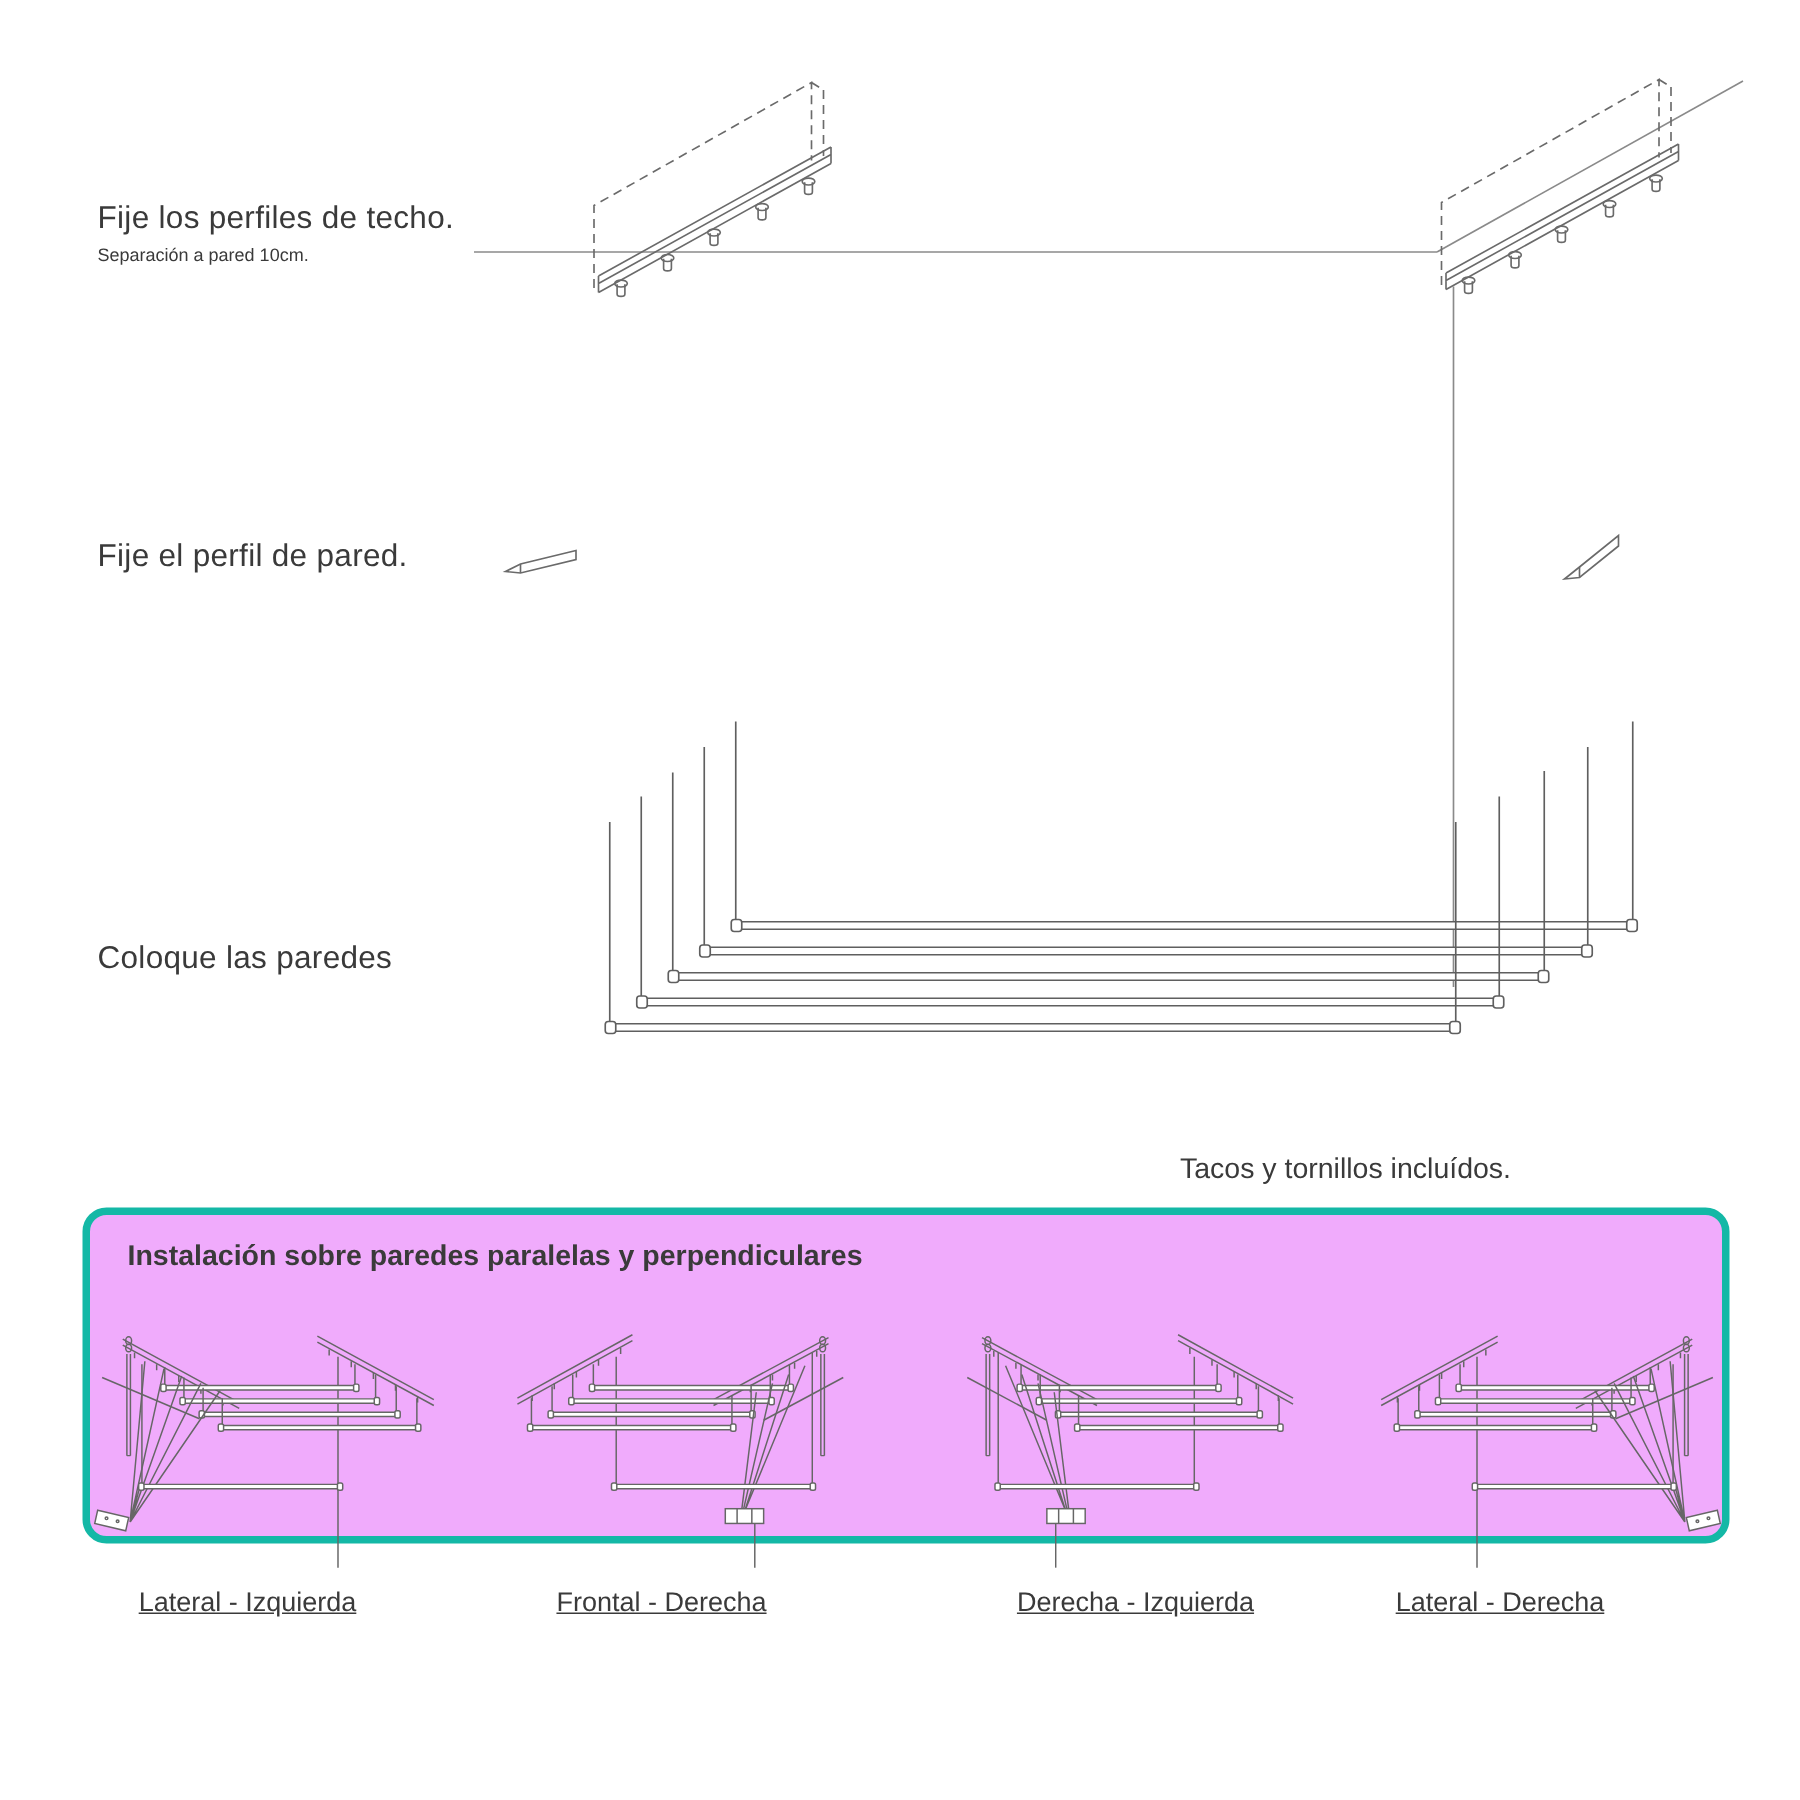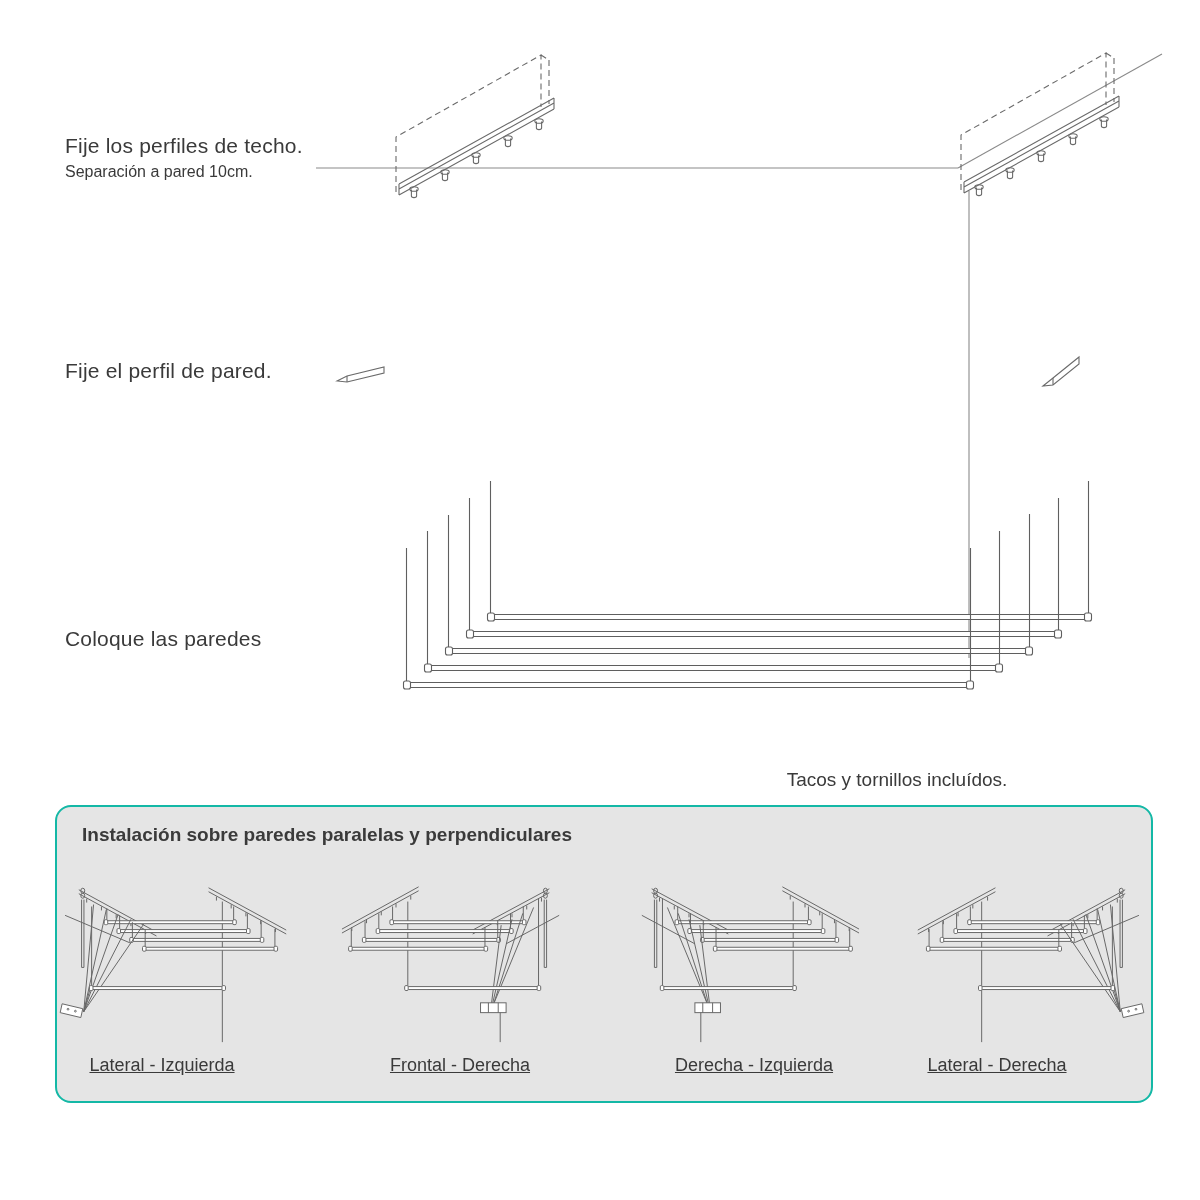--- a/index.html
+++ b/index.html
@@ -2,25 +2,25 @@
 <html><head>
 <meta charset="utf-8">
 <style>
   html,body{margin:0;padding:0;}
   body{
     width:1200px;height:1200px;position:relative;background:#ffffff;
     font-family:"Liberation Sans", sans-serif;color:#3a3a3a;overflow:hidden;
   }
   .abs{position:absolute;}
   .step-title{font-size:21px;font-weight:normal;letter-spacing:.2px;color:#3a3a3a;}
-  .step-sub{font-size:16px;color:#3a3a3a;}
+  .step-sub{font-size:12px;color:#3a3a3a;}
   .note{font-size:19px;color:#3a3a3a;text-align:center;}
   .panel{
-    position:absolute;left:55px;top:805px;width:1098px;height:298px;
-    border:2px solid #14b8a6;border-radius:16px;background:#e5e5e5;box-sizing:border-box;
+    position:absolute;left:55px;top:805px;width:1098px;height:224px;
+    border:5px solid #14b8a6;border-radius:16px;background:#f0abfc;box-sizing:border-box;
   }
   .panel-title{position:absolute;left:25px;top:17px;font-size:19px;font-weight:bold;color:#3a3a3a;}
   .variant-label{position:absolute;top:248px;width:220px;text-align:center;font-size:18px;color:#3a3a3a;text-decoration:underline;}
   svg{display:block;}
   .mini{position:absolute;top:70px;width:250px;height:172px;}
 </style>
 </head>
 <body>
 
 <svg width="0" height="0" style="position:absolute" aria-hidden="true">
@@ -188,16 +188,16 @@
     <use href="#mini-frontal" transform="translate(250,0) scale(-1,1)"></use>
   </svg>
   <svg class="mini" style="left:565px" viewBox="0 0 250 175">
     <use href="#mini-frontal"></use>
   </svg>
   <svg class="mini" style="left:838px" viewBox="0 0 250 175">
     <use href="#mini-lateral" transform="translate(250,0) scale(-1,1)"></use>
   </svg>
 
   <div class="variant-label" style="left:-5px">Lateral - Izquierda</div>
-  <div class="variant-label" style="left:293px">Frontal - Derecha</div>
+  <div class="variant-label" style="left:271px">Frontal - Derecha</div>
   <div class="variant-label" style="left:587px">Derecha - Izquierda</div>
   <div class="variant-label" style="left:830px">Lateral - Derecha</div>
 </div>
 
 </body></html>

